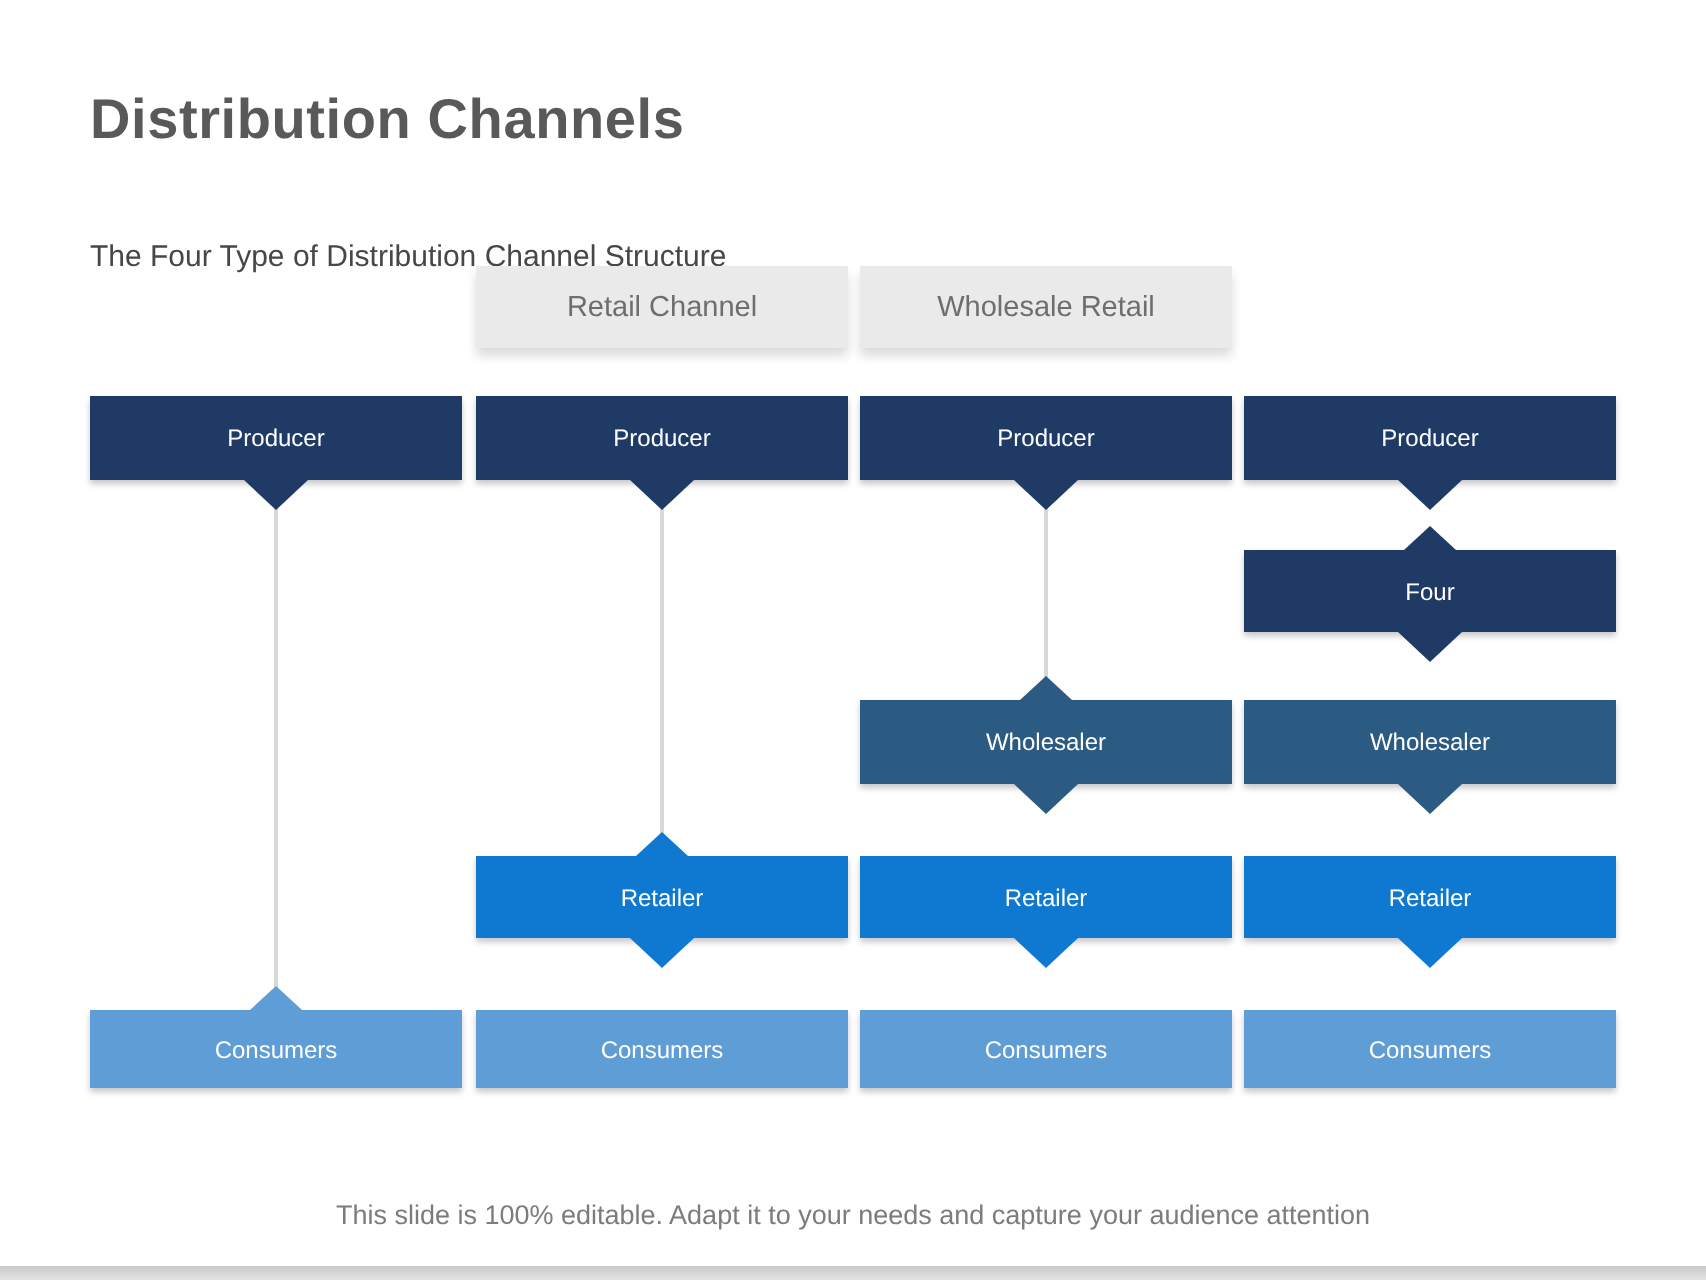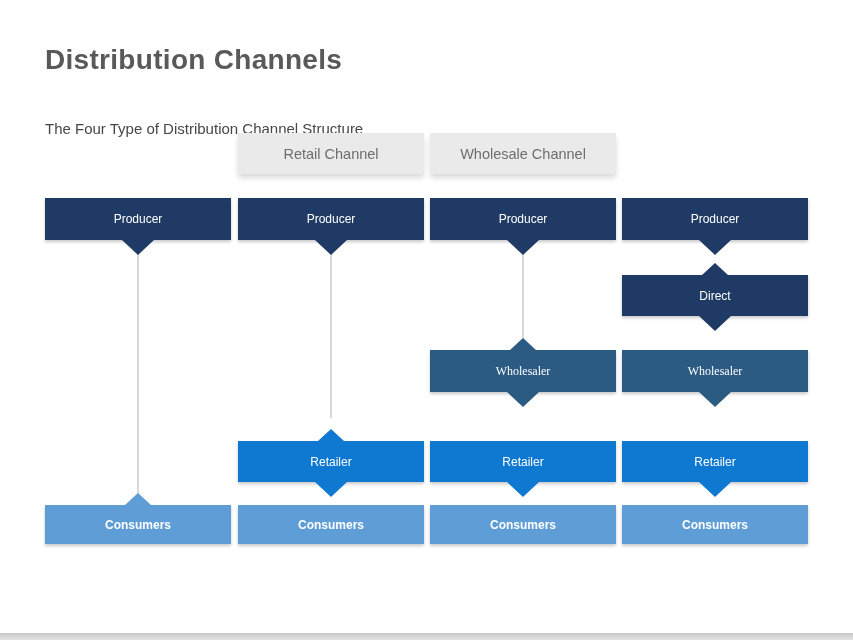--- a/index.html
+++ b/index.html
@@ -24,41 +24,41 @@
   
   .c1{left:45px;width:186px}
   .c2{left:238px;width:186px}
   .c3{left:430px;width:186px}
   .c4{left:622px;width:186px}
   
   .row-header{top:133px;height:41px}
   .row-producer{top:198px;height:42px}
   .row-agent{top:275px;height:41px}
   .row-wholesaler{top:350px;height:42px}
-  .row-retailer{top:441px;height:41px}
+  .row-retailer{top:428px;height:41px}
   .row-consumers{top:505px;height:39px}
 
   .header{
     position:absolute;
     display:flex;align-items:center;justify-content:center;
     background:var(--header-bg);
     color:var(--header-text);
     font-size:14.5px;
     box-shadow:0 4px 5px rgba(0,0,0,.14);
   }
   .box{
     position:absolute;
     display:flex;align-items:center;justify-content:center;
     color:#fff;font-size:12px;
     box-shadow:0 2px 3px rgba(0,0,0,.22);
   }
   .producer,.agent{background:var(--producer);}
-  .wholesaler{background:var(--wholesaler);font-family:Liberation Serif, serif;}
+  .wholesaler{background:var(--wholesaler);}
   .retailer{background:var(--retailer);}
-  .consumers{background:var(--consumers);font-weight:bold;}
+  .consumers{background:var(--consumers);}
 
   
   .a-down::after{
     content:"";position:absolute;top:100%;left:50%;
     transform:translateX(-50%);
     border:16px solid transparent;border-top-width:15px;border-bottom:0;
   }
   .producer.a-down::after,.agent.a-down::after{border-top-color:var(--producer);}
   .wholesaler.a-down::after{border-top-color:var(--wholesaler);}
   .retailer.a-down::after{border-top-color:var(--retailer);}
@@ -90,40 +90,41 @@
 </style>
 </head>
 <body>
 
 <div class="slide">
 
   <div class="slide-title">Distribution Channels</div>
   <div class="slide-subtitle">The Four Type of Distribution Channel Structure</div>
 
   <div class="header row-header c2">Retail Channel</div>
-  <div class="header row-header c3">Wholesale Channel</div>
+  <div class="header row-header c3">Wholesale Retail</div>
 
   <div class="vline" style="left:137px;top:252px;height:246px;"></div>
   <div class="vline" style="left:330px;top:252px;height:166px;"></div>
   <div class="vline" style="left:522px;top:252px;height:88px;"></div>
 
   <div class="box producer a-down row-producer c1">Producer</div>
   <div class="box producer a-down row-producer c2">Producer</div>
   <div class="box producer a-down row-producer c3">Producer</div>
   <div class="box producer a-down row-producer c4">Producer</div>
 
-  <div class="box agent a-up a-down row-agent c4">Direct</div>
+  <div class="box agent a-up a-down row-agent c4">Four</div>
 
   <div class="box wholesaler a-up a-down row-wholesaler c3">Wholesaler</div>
   <div class="box wholesaler a-down row-wholesaler c4">Wholesaler</div>
 
   <div class="box retailer a-up a-down row-retailer c2">Retailer</div>
   <div class="box retailer a-down row-retailer c3">Retailer</div>
   <div class="box retailer a-down row-retailer c4">Retailer</div>
 
   <div class="box consumers a-up row-consumers c1">Consumers</div>
   <div class="box consumers row-consumers c2">Consumers</div>
   <div class="box consumers row-consumers c3">Consumers</div>
   <div class="box consumers row-consumers c4">Consumers</div>
 
+  <div class="footer-note">This slide is 100% editable. Adapt it to your needs and capture your audience attention</div>
   <div class="bottom-bar"></div>
 
 </div>
 
 </body></html>

